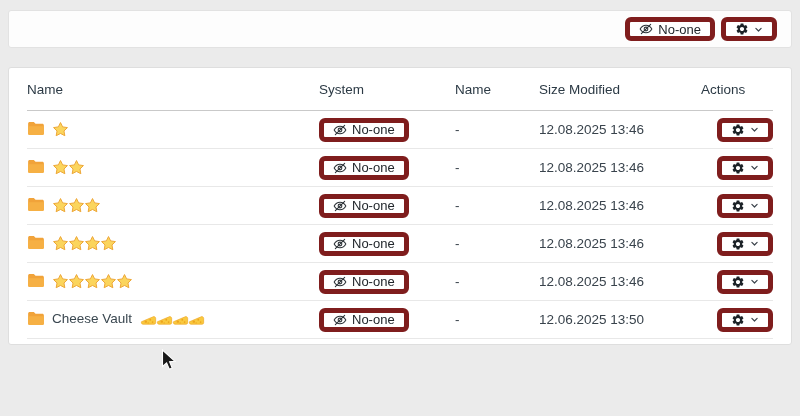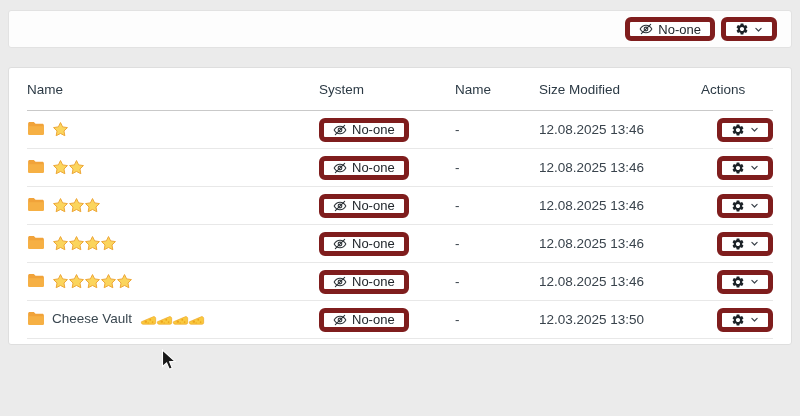--- a/index.html
+++ b/index.html
@@ -442,21 +442,21 @@
                 <svg width="14" height="14" viewBox="0 0 24 24" fill="none" stroke="#2b3136" stroke-width="1.8" stroke-linecap="round" stroke-linejoin="round">
                   <path d="M2 12s3.5-6.5 10-6.5S22 12 22 12s-3.5 6.5-10 6.5S2 12 2 12z"></path>
                   <circle cx="12" cy="12" r="3.2"></circle>
                   <line x1="4" y1="20" x2="20" y2="4"></line>
                 </svg>
               </span>
         <span>No-one</span>
       </button>
     </td>
     <td>-</td>
-    <td>12.03.2025 13:50</td>
+    <td>12.06.2025 13:50</td>
     <td class="col-actions">
       <button class="btn">
         <span class="icon">
                 <svg width="14" height="14" viewBox="0 0 24 24" fill="#1c2227">
                   <path d="M19.14 12.94c.04-.3.06-.61.06-.94 0-.32-.02-.64-.07-.94l2.03-1.58c.18-.14.23-.41.12-.61l-1.92-3.32c-.12-.22-.37-.29-.59-.22l-2.39.96c-.5-.38-1.03-.7-1.62-.94l-.36-2.54c-.04-.24-.24-.41-.48-.41h-3.84c-.24 0-.43.17-.47.41l-.36 2.54c-.59.24-1.13.57-1.62.94l-2.39-.96c-.22-.08-.47 0-.59.22L2.74 8.87c-.12.21-.08.47.12.61l2.03 1.58c-.05.3-.09.63-.09.94s.02.64.07.94l-2.03 1.58c-.18.14-.23.41-.12.61l1.92 3.32c.12.22.37.29.59.22l2.39-.96c.5.38 1.03.7 1.62.94l.36 2.54c.05.24.24.41.48.41h3.84c.24 0 .44-.17.47-.41l.36-2.54c.59-.24 1.13-.56 1.62-.94l2.39.96c.22.08.47 0 .59-.22l1.92-3.32c.12-.22.07-.47-.12-.61l-2.01-1.58zM12 15.6c-1.98 0-3.6-1.62-3.6-3.6s1.62-3.6 3.6-3.6 3.6 1.62 3.6 3.6-1.62 3.6-3.6 3.6z"></path>
                 </svg>
               </span>
         <span class="icon">
                 <svg width="9" height="9" viewBox="0 0 24 24" fill="none" stroke="#3c444c" stroke-width="3.2" stroke-linecap="round" stroke-linejoin="round">
                   <path d="M5 9l7 7 7-7"></path>

